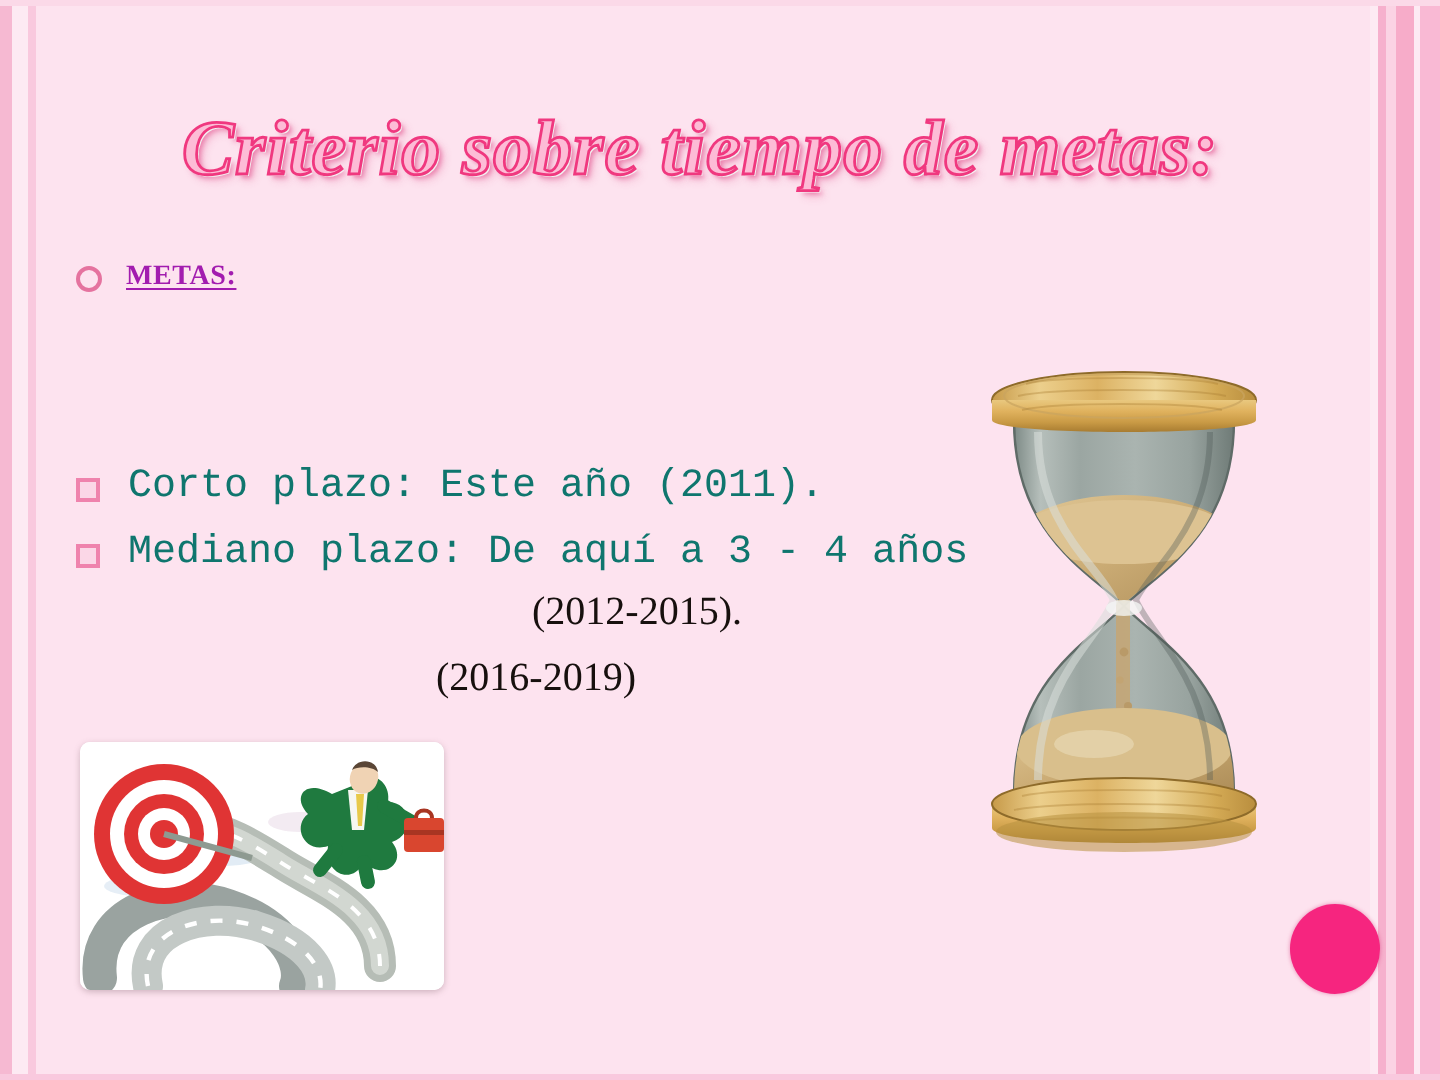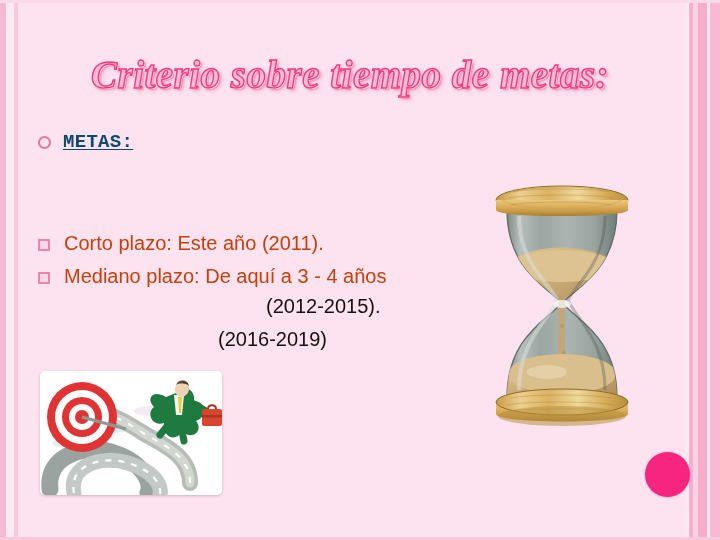--- a/index.html
+++ b/index.html
@@ -87,24 +87,24 @@
     gap: 12px;
   }
   .ring-bullet {
     width: 9px; height: 9px;
     border: 2px solid #e5739f;
     border-radius: 50%;
     background: transparent;
     flex: 0 0 auto;
   }
   #metas-label {
-    font-family: Liberation Mono, monospace;
+    font-family: Liberation Serif, serif;
     font-weight: bold;
-    font-size: 19px;
-    color: #0c4a6e;
+    font-size: 14px;
+    color: #a21caf;
     text-decoration: underline;
     text-underline-offset: 2px;
     letter-spacing: 0.3px;
   }
 
   #bullet-list {
     position: absolute;
     left: 38px; top: 231px;
     width: 420px;
   }
@@ -115,28 +115,28 @@
   }
   .sq-bullet {
     width: 8px; height: 8px;
     border: 2px solid #ef83ad;
     background: #fbd7e7;
     margin-top: 8px;
     margin-right: 14px;
     flex: 0 0 auto;
   }
   .b-text {
-    font-family: Liberation Sans, sans-serif;
+    font-family: Liberation Mono, monospace;
     font-size: 20px;
-    color: #c2410c;
+    color: #0f766e;
     line-height: 1.28;
     white-space: nowrap;
   }
   .cont-line {
-    font-family: Liberation Sans, sans-serif;
+    font-family: Liberation Serif, serif;
     font-size: 20px;
     color: #17100e;
     line-height: 1.28;
     white-space: nowrap;
   }
   .indent-1 { margin-left: 228px; margin-top: -2px; margin-bottom: 7px; }
   .indent-2 { margin-left: 180px; margin-top: 4px; }
 
   
   #pink-dot {

